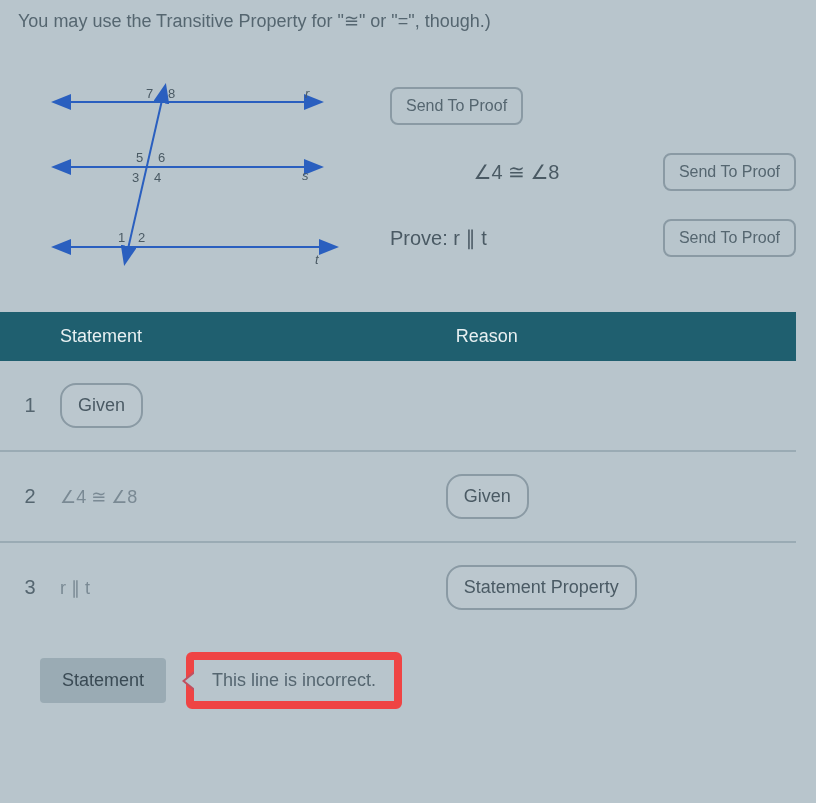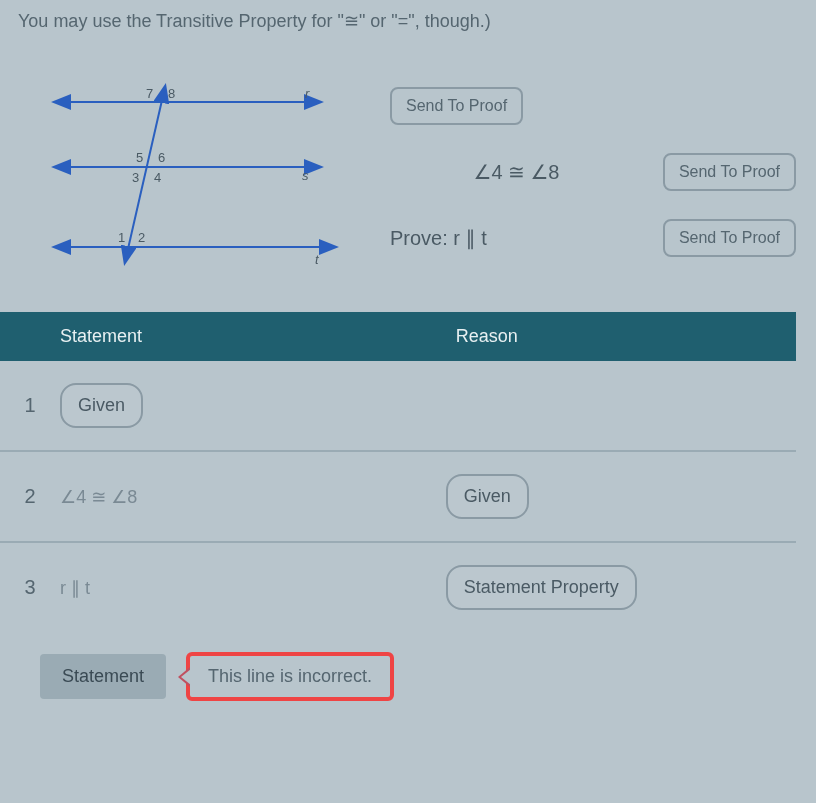--- a/index.html
+++ b/index.html
@@ -111,21 +111,21 @@
   .validate-btn {
     background: #9aabb4;
     border: none;
     padding: 12px 22px;
     font-size: 18px;
     color: #3a4a54;
     border-radius: 4px;
     cursor: pointer;
   }
   .error-callout {
-    border: 4px solid #ef4444;
+    border: 8px solid #ef4444;
     border-radius: 6px;
     padding: 10px 18px;
     font-size: 18px;
     color: #556670;
     margin-left: 20px;
     position: relative;
   }
   .error-callout::before {
     content: "";
     position: absolute;

